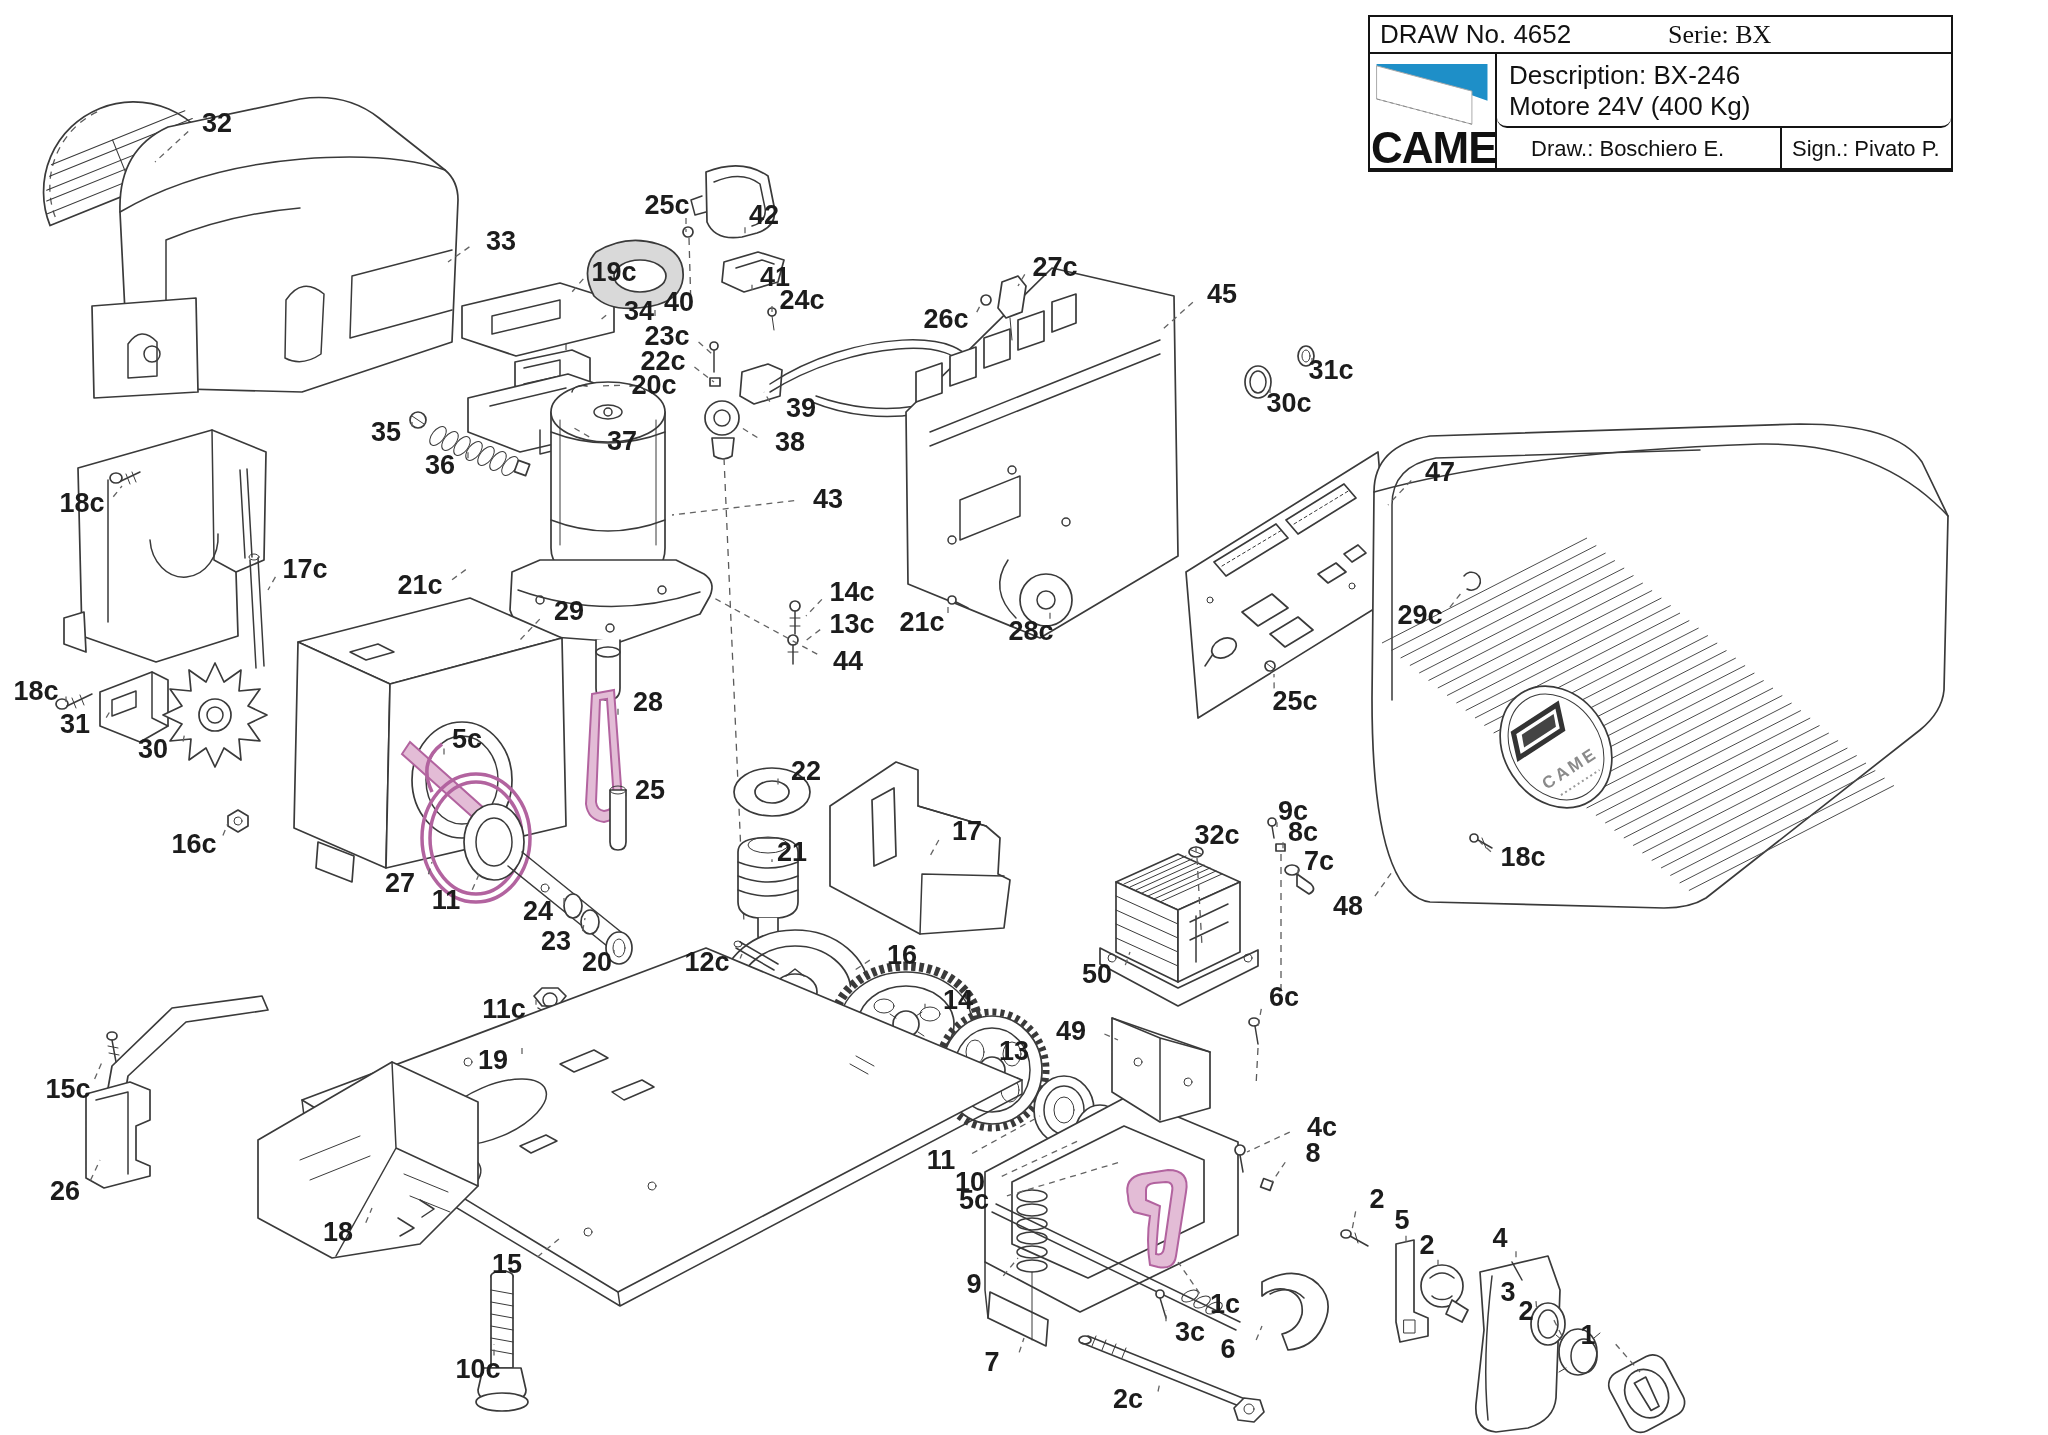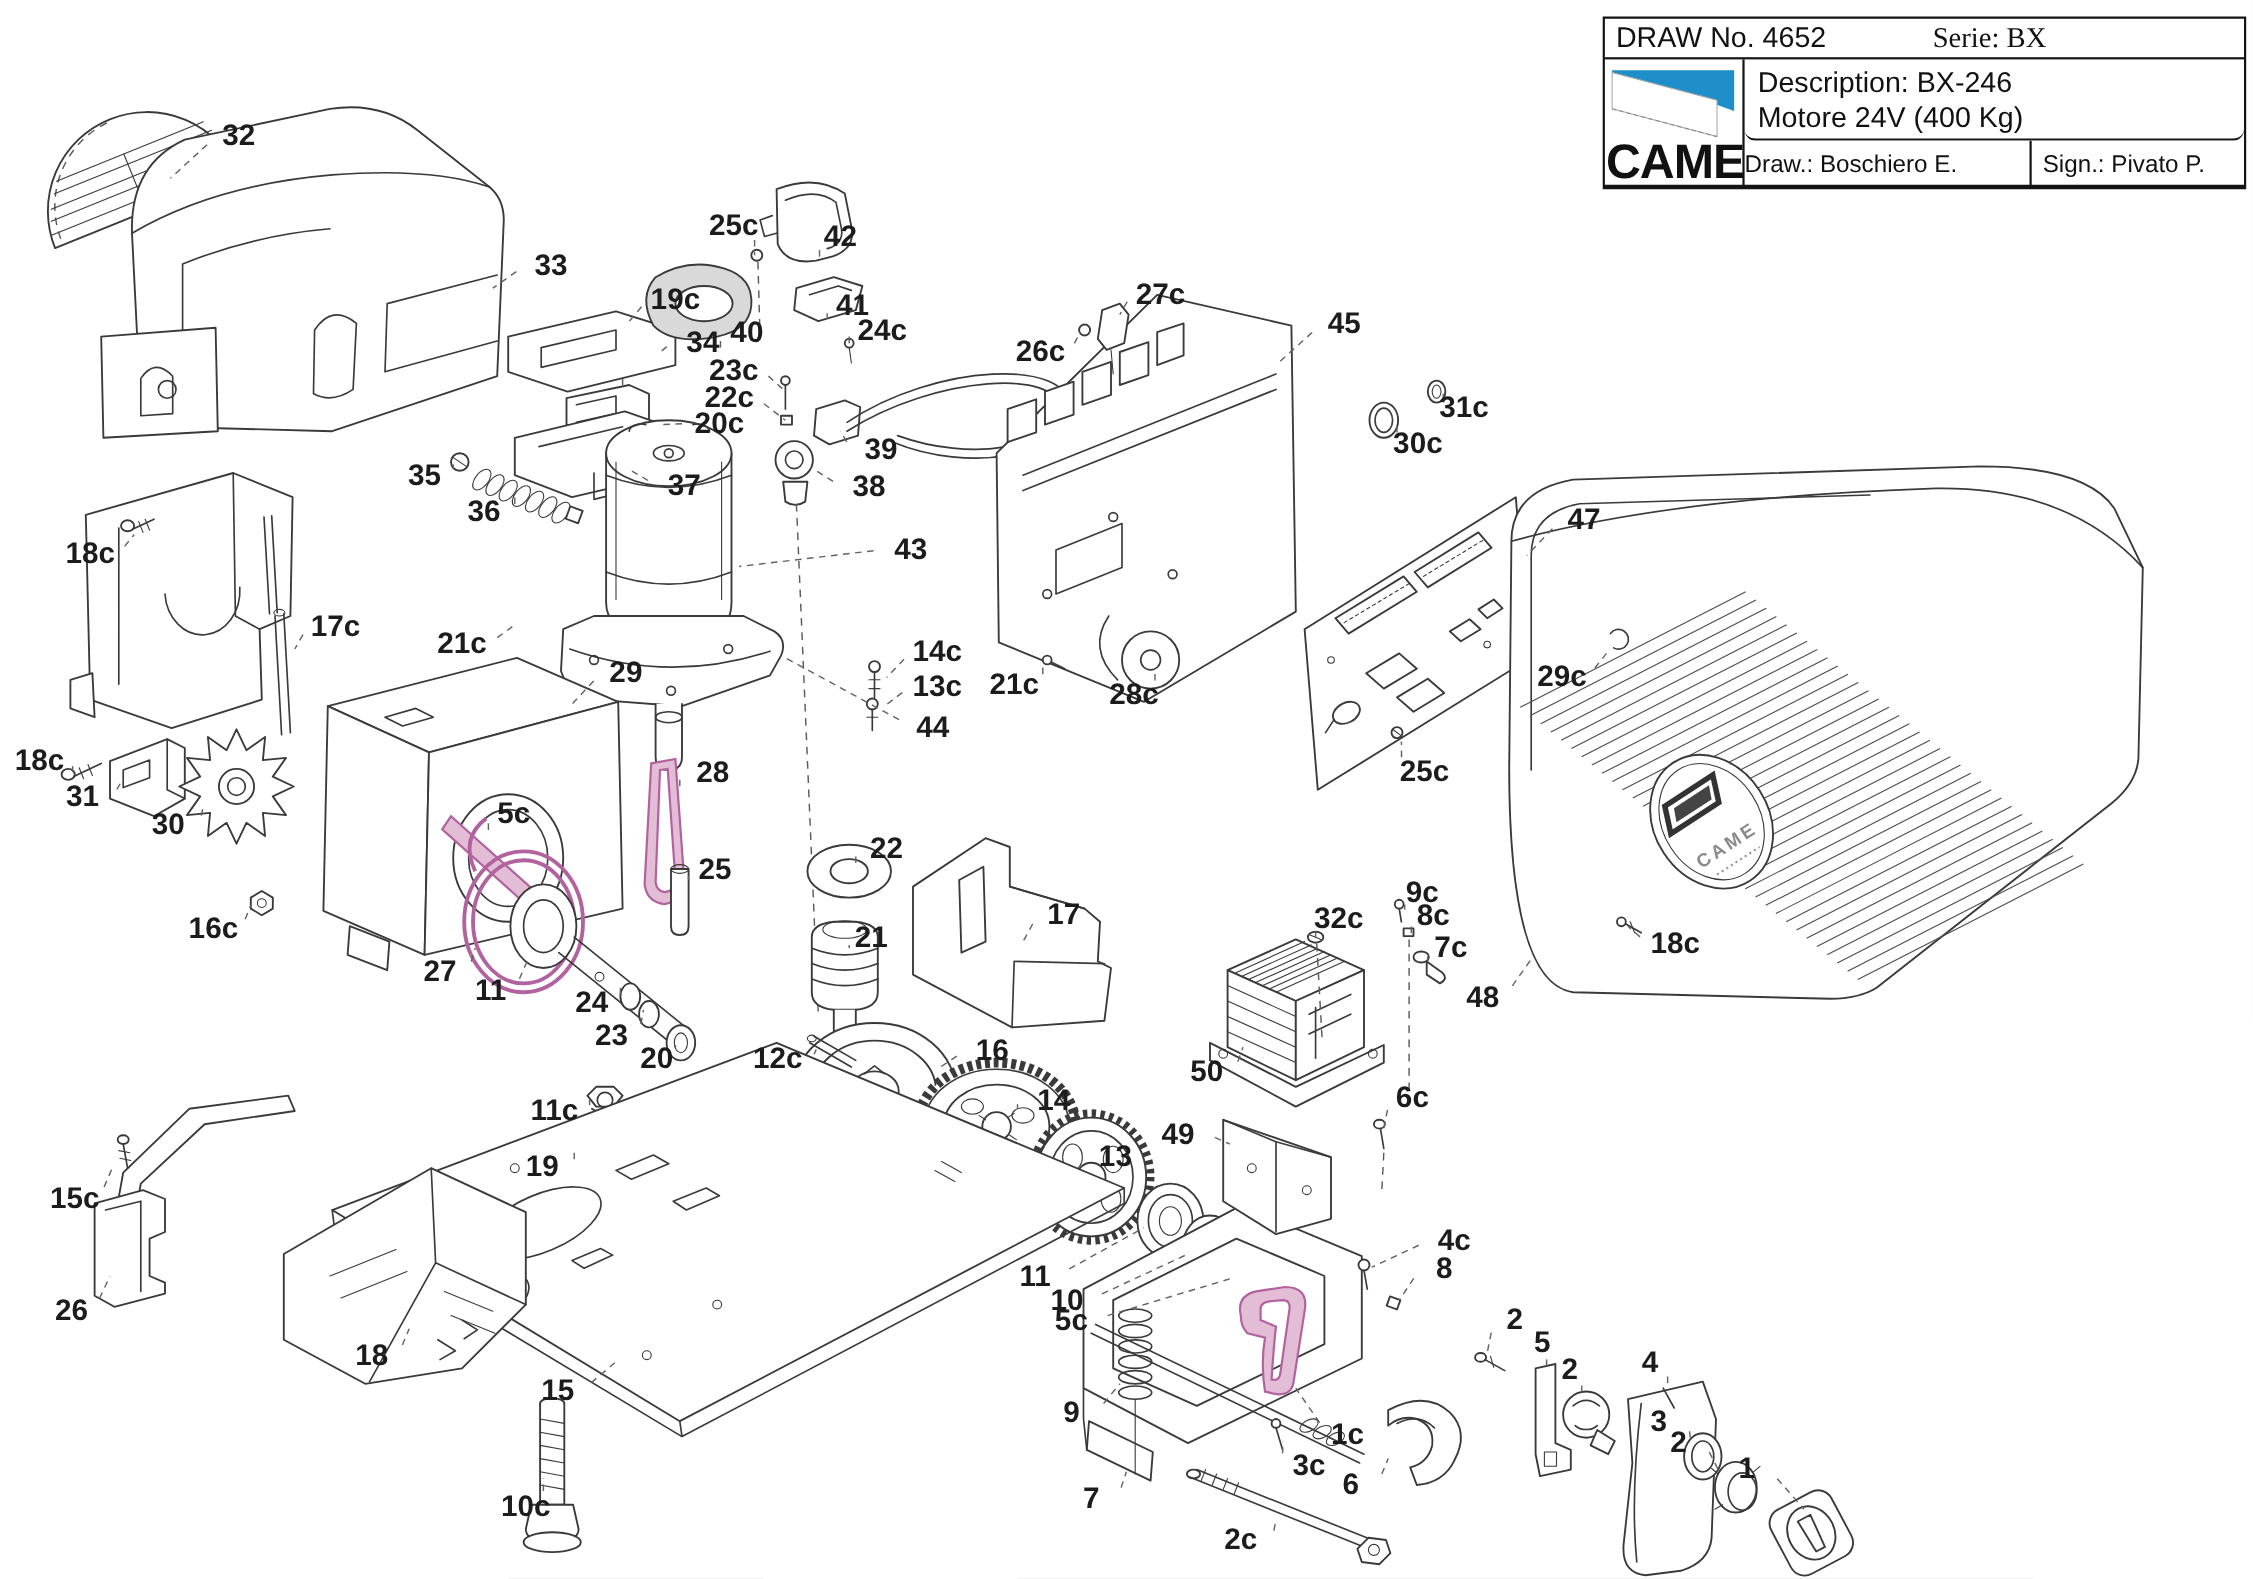--- a/index.html
+++ b/index.html
@@ -15,34 +15,34 @@
   .pinkfill{fill:var(--pinkF,#e3bcd6);stroke:var(--pinkS,#b2639f);stroke-width:2;}
   .pinkring{fill:none;stroke:var(--pinkS,#b2639f);stroke-width:3.5;}
   .teeth{fill:#ffffff;stroke:var(--line,#3a3a3a);stroke-width:9;stroke-dasharray:4.5 3.5;}
   .teeth2{fill:none;stroke:var(--line,#3a3a3a);stroke-width:7;stroke-dasharray:4 4;}
   text.plabel{font:700 27px "Liberation Sans",sans-serif;fill:#1c1c1c;text-anchor:middle;}
   .leader{stroke:#636363;stroke-width:1.3;stroke-dasharray:6 5;fill:none;}
   .lv{stroke:#4c4c4c;stroke-width:1;}
   text.badge-text{font:700 17px "Liberation Sans",sans-serif;fill:#8a8a8a;letter-spacing:3px;text-anchor:middle;}
 
   
-  .tb{position:absolute;left:1457px;top:15px;width:585px;height:157px;background:#fff;
+  .tb{position:absolute;left:1368px;top:15px;width:585px;height:157px;background:#fff;
       border:2px solid #141414;border-bottom-width:4px;box-sizing:border-box;color:#111;}
   .tb-row1{height:35px;border-bottom:2px solid #141414;display:flex;align-items:center;font-size:26px;}
   .tb-drawno{padding-left:10px;width:270px;}
   .tb-serie{padding-left:18px;font-family:Liberation Serif, serif;}
   .tb-body{display:flex;height:116px;}
   .tb-logo{width:127px;border-right:2px solid #141414;box-sizing:border-box;position:relative;}
   .tb-logo svg{position:absolute;left:4px;top:6px;}
   .tb-came{position:absolute;left:1px;bottom:0px;font-weight:700;font-size:44px;letter-spacing:-1px;
            color:#111;line-height:1;}
   .tb-right{flex:1;display:flex;flex-direction:column;}
   .tb-desc{height:74px;border-bottom:2px solid #141414;padding:6px 0 0 12px;font-size:26px;line-height:31px;box-sizing:border-box;border-radius:10px;}
   .tb-foot{flex:1;display:flex;font-size:22px;}
-  .tb-drawby{width:261px;border-right:2px solid #141414;box-sizing:border-box;display:flex;align-items:center;}
+  .tb-drawby{width:261px;border-right:2px solid #141414;box-sizing:border-box;display:flex;align-items:center;padding-left:10px;margin-left:24px;}
   .tb-signby{flex:1;display:flex;align-items:center;padding-left:10px;}
 </style>
 </head>
 <body>
 
 <div class="stage">
 
 <svg id="diagram-svg" width="2048" height="1435" viewBox="0 0 2048 1435" xmlns="http://www.w3.org/2000/svg">
 
   <g transform="rotate(-22 110 155)">

